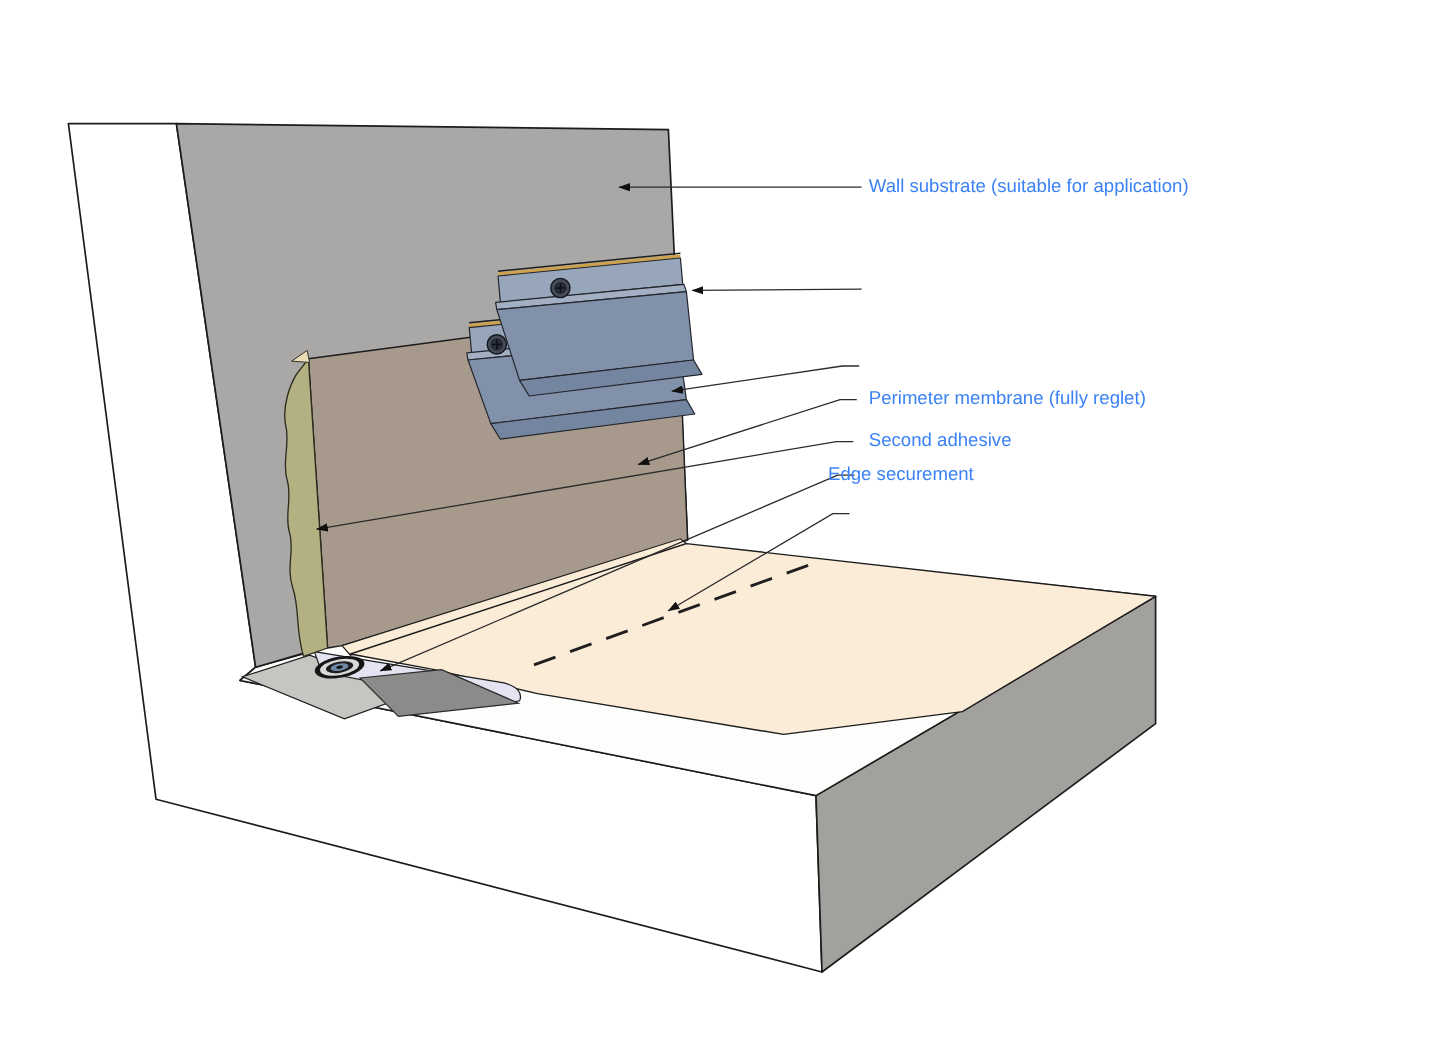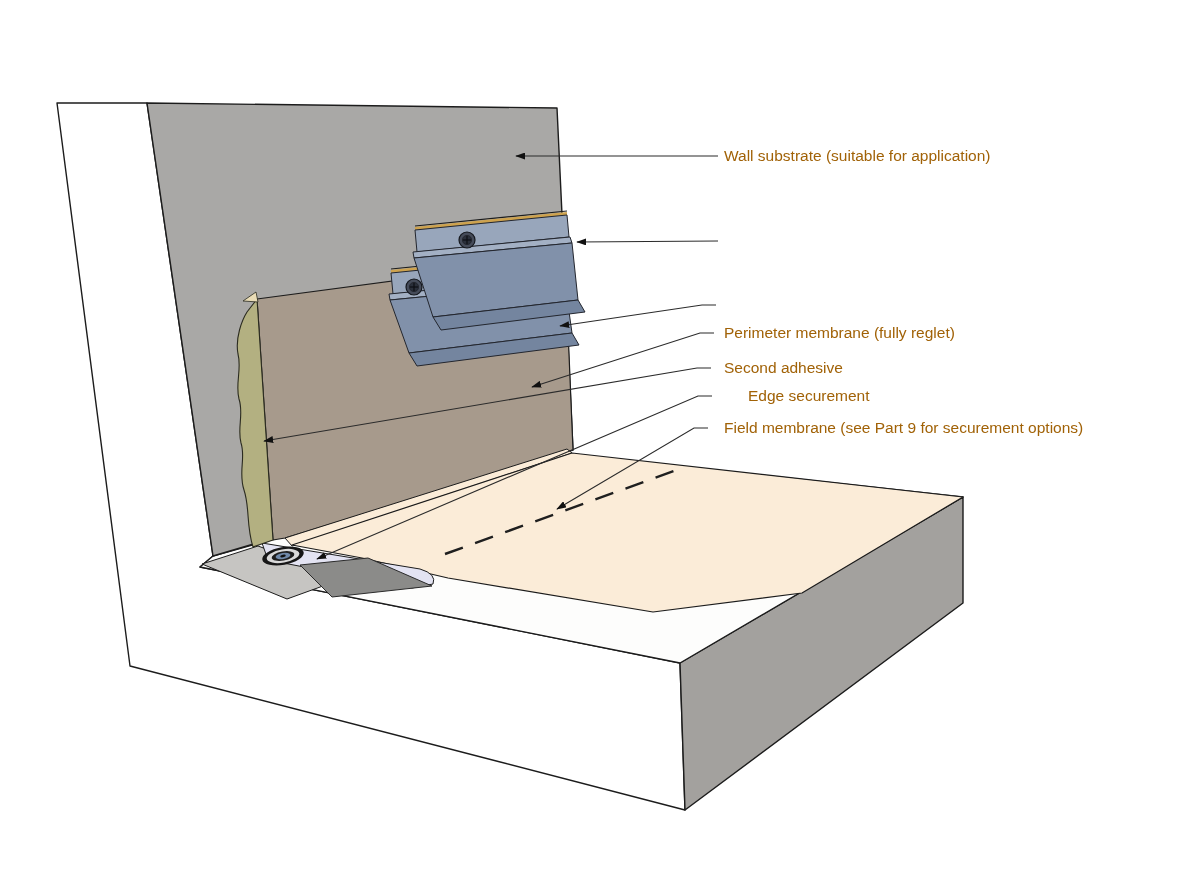--- a/index.html
+++ b/index.html
@@ -1,19 +1,19 @@
 <!DOCTYPE html>
 <html><head>
 <meta charset="utf-8">
 <style>
   html,body{margin:0;padding:0;background:#ffffff;}
   #canvas{position:relative;width:1200px;height:880px;background:#ffffff;overflow:hidden;
           font-family:"Liberation Sans", sans-serif;}
   #scene{position:absolute;left:0;top:0;}
-  .lbl{position:absolute;font-size:15.5px;line-height:20px;color:#a16207;white-space:nowrap;}
+  .lbl{position:absolute;font-size:15.5px;line-height:20px;color:#3b82f6;white-space:nowrap;}
 </style>
 </head>
 <body>
 
 <div id="canvas">
 
   <svg id="scene" width="1200" height="880" viewBox="0 0 1200 880">
     <defs>
       <marker id="arw" markerWidth="10" markerHeight="7" refX="9.2" refY="3.5" orient="auto" markerUnits="userSpaceOnUse">
         <path d="M0,0 L10,3.5 L0,7 Z" fill="#111111"></path>
@@ -91,16 +91,15 @@
       <path d="M714,333 L700,333 L532,387" marker-end="url(#arw)"></path>
       <path d="M711,368 L697,368 L264,441" marker-end="url(#arw)"></path>
       <path d="M712,396 L698,396 L317,559" marker-end="url(#arw)"></path>
       <path d="M708,428 L694,428 L557,509" marker-end="url(#arw)"></path>
     </g>
   </svg>
 
   <div class="lbl" style="left:724px;top:146px">Wall substrate (suitable for application)</div>
   <div class="lbl" style="left:724px;top:323px">Perimeter membrane (fully reglet)</div>
   <div class="lbl" style="left:724px;top:358px">Second adhesive</div>
-  <div class="lbl" style="left:748px;top:386px">Edge securement</div>
-  <div class="lbl" style="left:724px;top:418px">Field membrane (see Part 9 for securement options)</div>
+  <div class="lbl" style="left:690px;top:386px">Edge securement</div>
 
 </div>
 
 </body></html>

